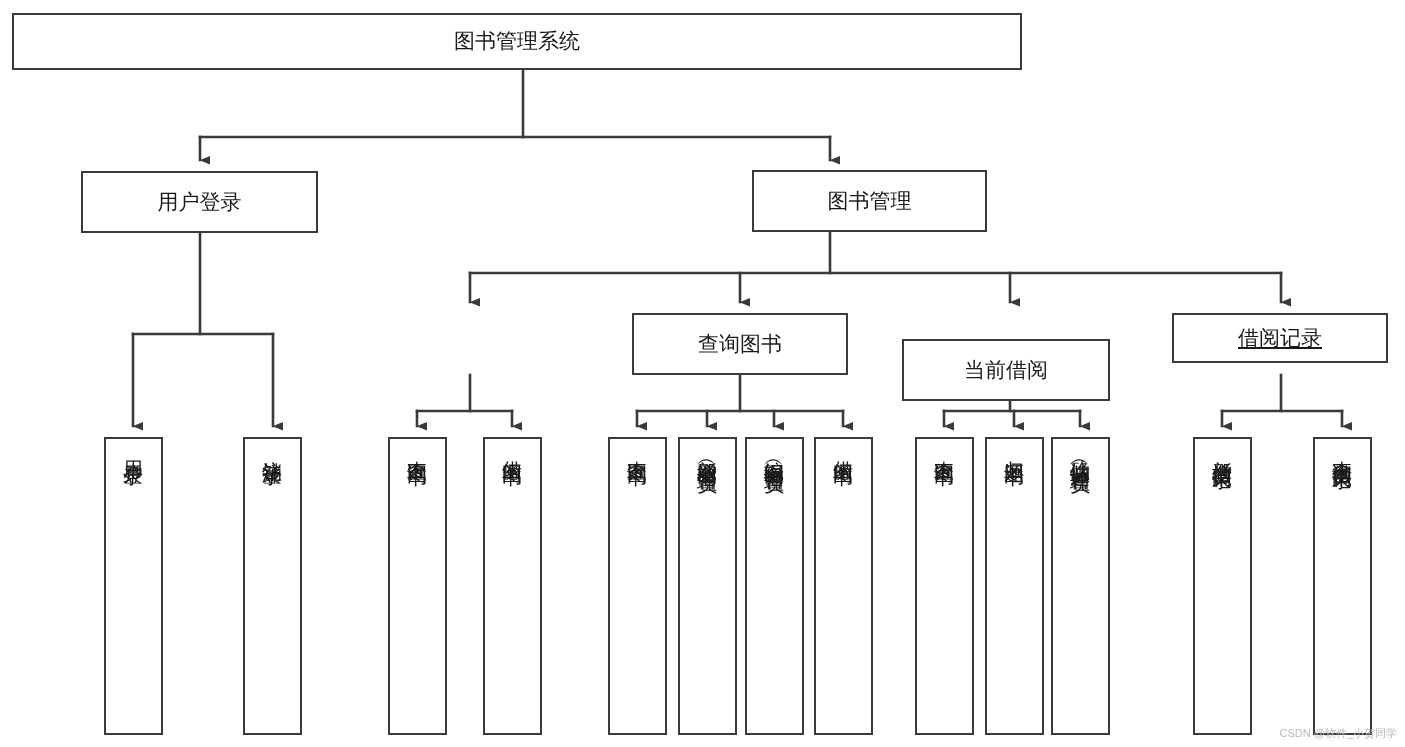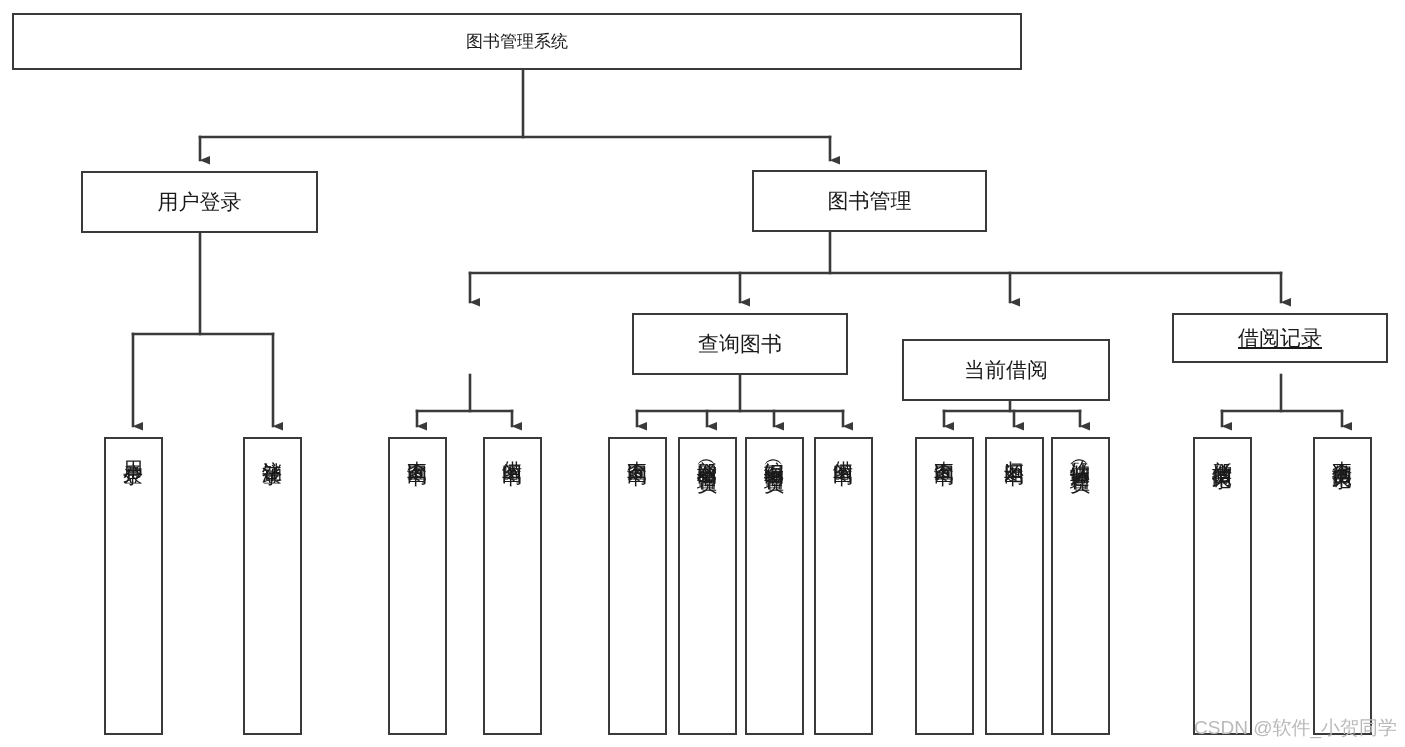--- a/index.html
+++ b/index.html
@@ -37,42 +37,42 @@
   }
   .node .label {
     text-align: center;
     line-height: 1.15;
     white-space: nowrap;
   }
   .node.h .label {
     font-size: 21px;
   }
   .node.root .label {
-    font-size: 17px;
+    font-size: 21px;
   }
   
   .node.v {
     align-items: flex-start;
     justify-content: center;
     padding-top: 6px;
   }
   .node.v .label {
     writing-mode: vertical-rl;
     text-orientation: upright;
     font-size: 20px;
     letter-spacing: 2px;
     line-height: 1;
     white-space: nowrap;
     height: auto;
   }
   .watermark {
     position: absolute;
     right: 8px;
     bottom: 6px;
-    font-size: 19px;
+    font-size: 11px;
     color: #b9b9b9;
     white-space: nowrap;
     font-family: "Liberation Sans", "DejaVu Sans", sans-serif;
   }
 </style>
 </head>
 <body>
 
 <div id="canvas">
 

